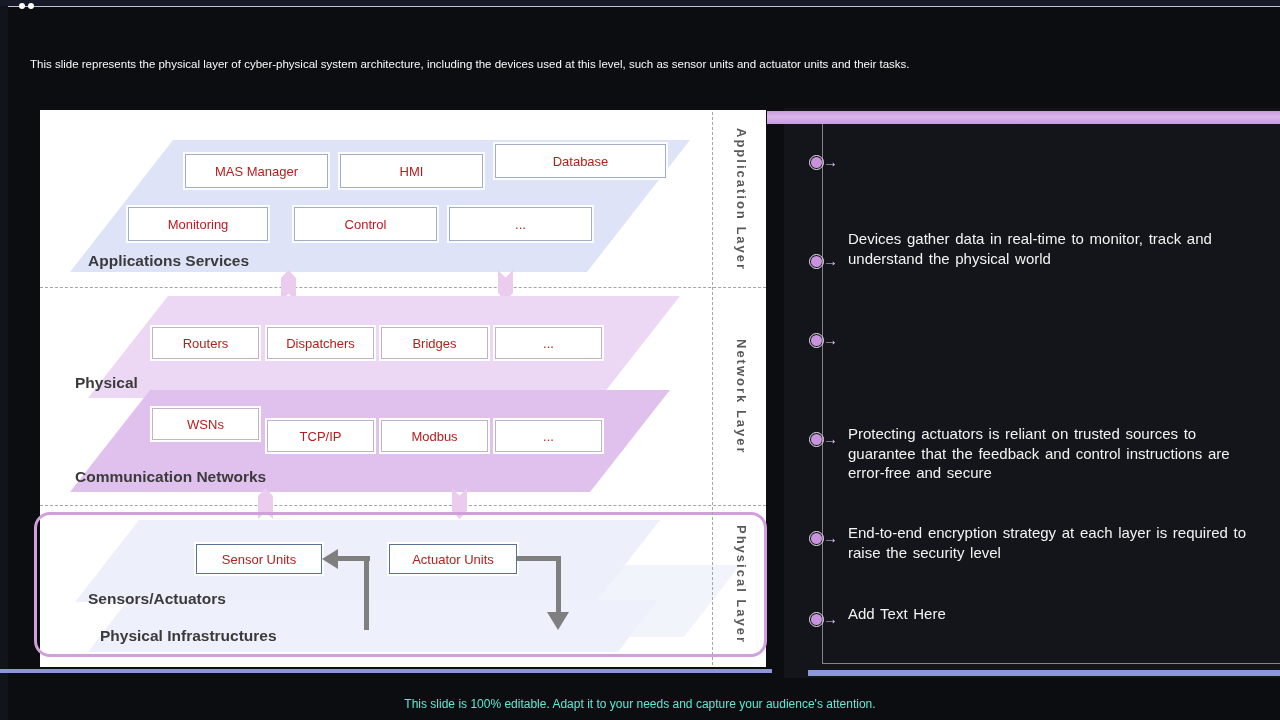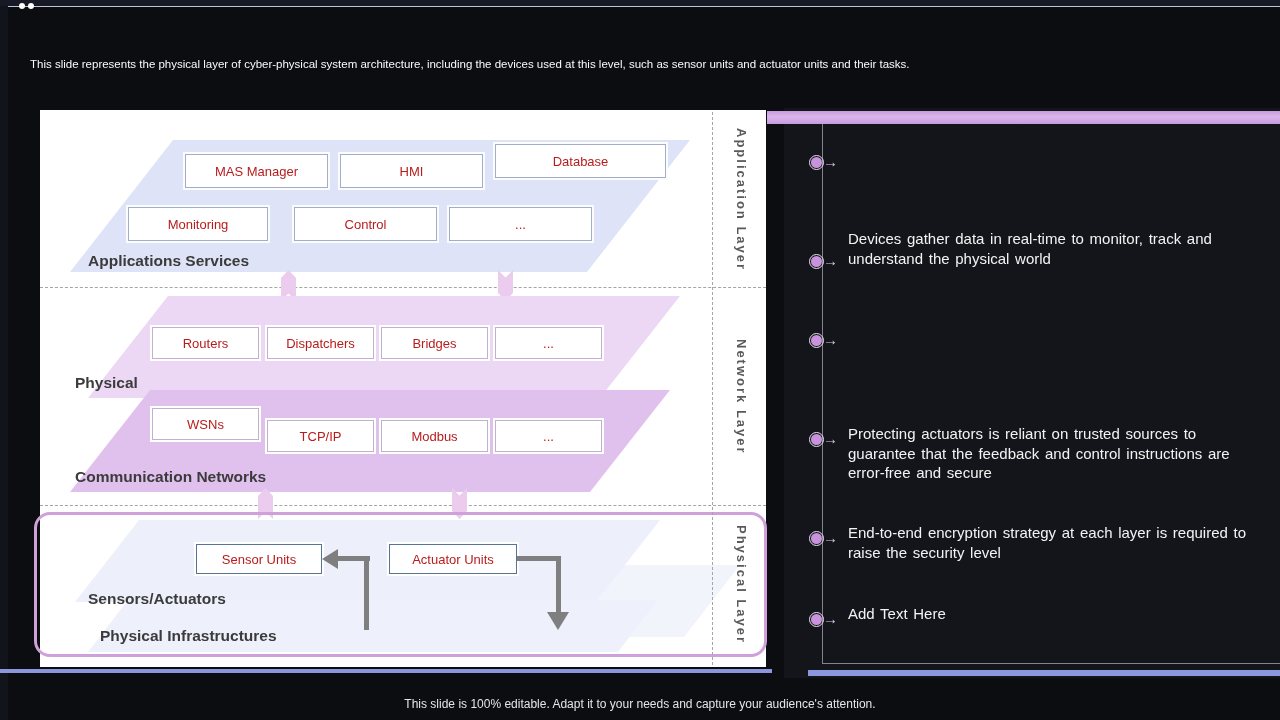--- a/index.html
+++ b/index.html
@@ -70,21 +70,21 @@
   .bullet{position:absolute;left:848px;width:418px;font-size:15px;line-height:19.5px;
           color:#f3f3f3;word-spacing:1.5px;}
   .marker{position:absolute;left:809px;width:34px;height:16px;}
   .marker .ring{position:absolute;left:0;top:0;width:13px;height:13px;border-radius:50%;
                 border:1px solid #ece0f2;}
   .marker .mdot{position:absolute;left:2px;top:2px;width:11px;height:11px;border-radius:50%;
                 background:#c893dc;}
   .marker .barrow{position:absolute;left:14px;top:-2px;color:#dfc2ee;font-size:15px;}
 
   .footer{position:absolute;left:330px;top:697px;width:620px;text-align:center;
-          font-size:12px;color:#e5e5e5;}
+          font-size:12px;color:#5eead4;}
 </style>
 </head>
 <body>
 
 <div class="slide">
 
   <div class="top-band"></div>
   <div class="top-line"></div>
   <div class="dot" style="left:19px;"></div>
   <div class="dot" style="left:28px;"></div>

